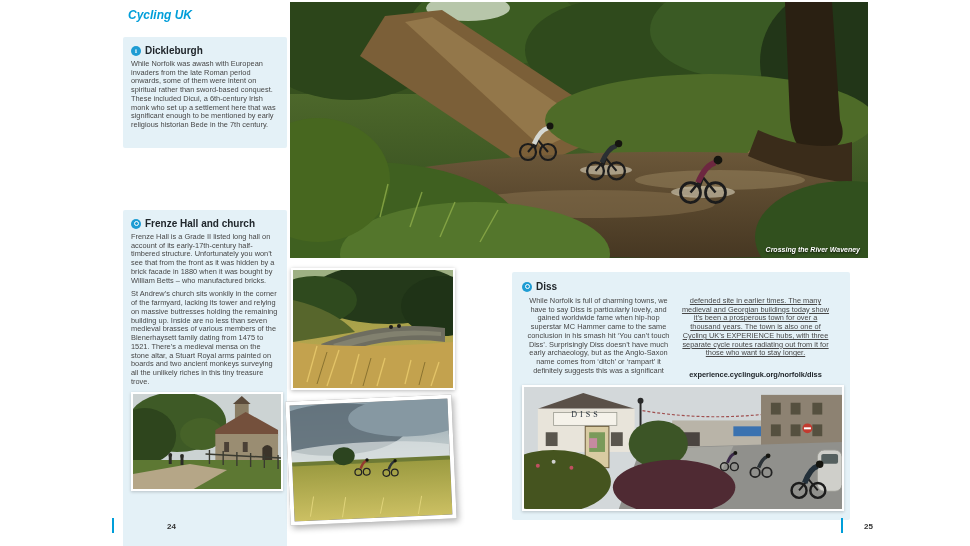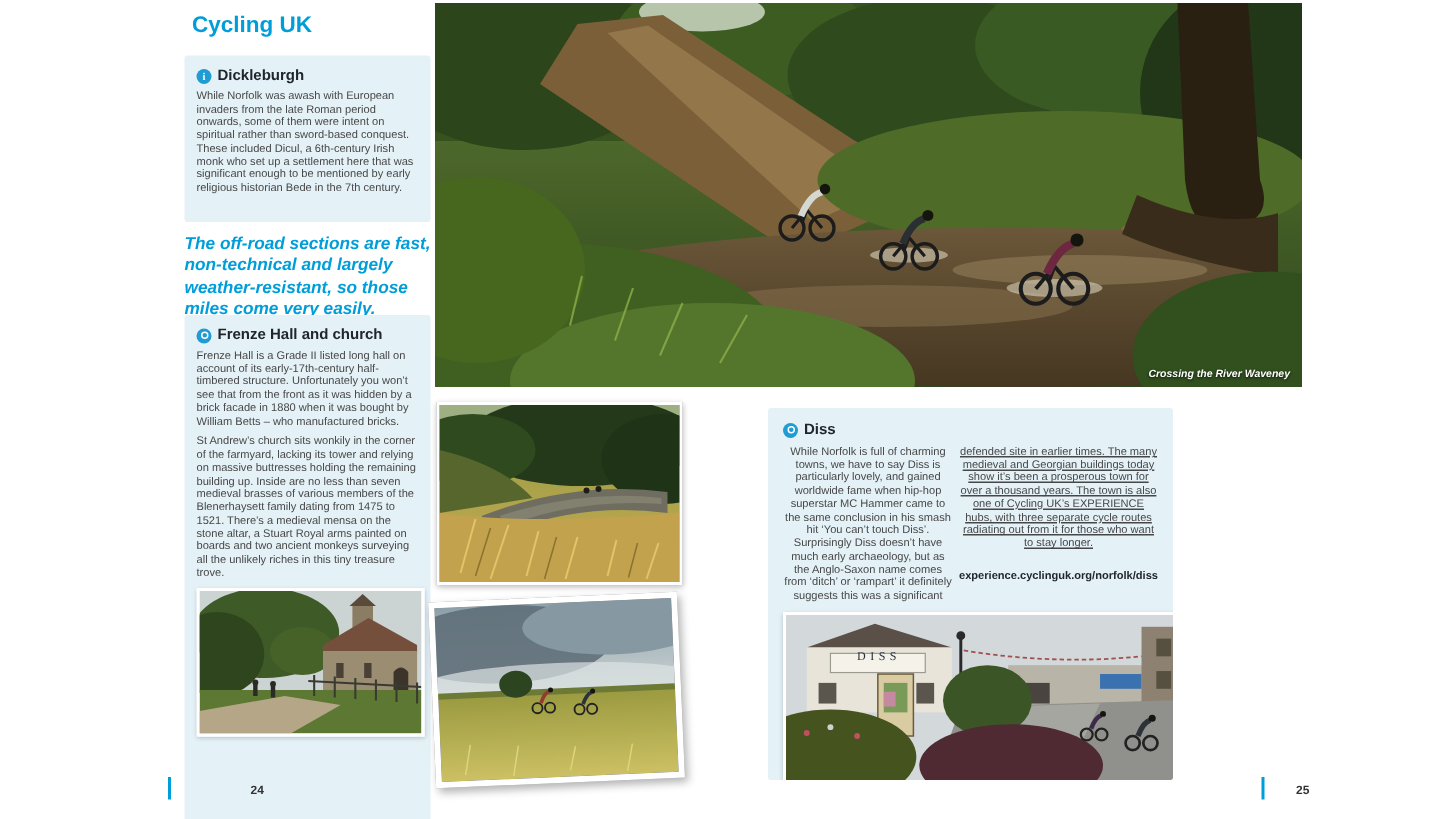--- a/index.html
+++ b/index.html
@@ -1,20 +1,20 @@
 <!DOCTYPE html>
 <html><head>
 <meta charset="utf-8">
 <style>
   html,body{margin:0;padding:0;background:#ffffff;}
   .page{position:relative;width:970px;height:546px;background:#ffffff;overflow:hidden;
         font-family:"Liberation Sans",sans-serif;}
   .abs{position:absolute;}
 
-  .brand{left:128px;top:8px;font-size:15px;font-weight:bold;color:#009ED9;}
+  .brand{left:128px;top:8px;font-size:12px;font-weight:bold;color:#009ED9;font-style:italic;}
 
   .infobox{background:#E4F1F7;border-radius:2px;padding:8px 8px;box-sizing:border-box;overflow:hidden;}
   .box-title{display:flex;align-items:center;gap:4px;font-size:10px;font-weight:bold;color:#20262b;}
   .poi-circle{width:10px;height:10px;border-radius:50%;background:#1E9CD3;display:inline-flex;
               align-items:center;justify-content:center;flex:0 0 auto;color:#fff;
               font-size:7px;font-weight:bold;font-family:"Liberation Serif",serif;}
   .poi-ring{width:5px;height:5px;border:1.2px solid #ffffff;border-radius:50%;box-sizing:border-box;}
   .body-text{font-size:7.4px;line-height:1.18;color:#474747;margin-top:4px;}
   .para2{margin-top:5px;}
 
@@ -27,21 +27,21 @@
 
   .main-photo{left:290px;top:2px;width:578px;height:256px;}
   .caption{position:absolute;right:8px;bottom:5px;font-size:7px;font-weight:bold;font-style:italic;
            color:#ffffff;text-shadow:0 1px 2px rgba(0,0,0,.8);}
 
   .photoA{left:291px;top:268px;width:160px;height:118px;}
   .photoB{left:288px;top:398px;width:158px;height:116px;}
   .church-photo{width:148px;height:95px;margin-top:6px;border:2px solid #fff;
                 box-shadow:0 1px 3px rgba(0,0,0,.2);box-sizing:content-box;overflow:hidden;}
 
-  .diss-box{left:512px;top:272px;width:270px;height:248px;padding:9px 10px;}
+  .diss-box{left:512px;top:272px;width:338px;height:248px;padding:9px 10px;}
   .diss-cols{display:flex;gap:4px;margin-top:5px;text-align:center;}
   .diss-col{width:153px;}
   .diss-link{font-size:7.4px;font-weight:bold;color:#20262b;margin-top:12px;cursor:pointer;}
   .street-photo{position:relative;width:318px;height:122px;margin-top:6px;border:2px solid #fff;
                 box-shadow:0 1px 3px rgba(0,0,0,.2);overflow:hidden;}
   .diss-sign{position:absolute;left:9%;top:19%;width:21%;text-align:center;
              font-family:"Liberation Serif",serif;font-size:8px;letter-spacing:3px;color:#27303a;}
 
   .pagenum{font-size:8px;font-weight:bold;color:#333;padding-left:48px;}
   .folio-line{width:2px;height:15px;background:#009ED9;}
@@ -56,21 +56,20 @@
   <div class="abs brand">Cycling UK</div>
 
   <div class="abs infobox" style="left:123px;top:37px;width:164px;height:111px;">
     <div class="box-title">
       <span class="poi-circle">i</span>
       <span>Dickleburgh</span>
     </div>
     <div class="body-text">While Norfolk was awash with European invaders from the late Roman period onwards, some of them were intent on spiritual rather than sword-based conquest. These included Dicul, a 6th-century Irish monk who set up a settlement here that was significant enough to be mentioned by early religious historian Bede in the 7th century.</div>
   </div>
 
-  <div class="abs pullquote">The off-road sections are fast, non-technical and largely weather-resistant, so those miles come very easily.</div>
 
   <div class="abs infobox" style="left:123px;top:210px;width:164px;height:355px;">
     <div class="box-title">
       <span class="poi-circle">
           <span class="poi-ring"></span>
         </span>
       <span>Frenze Hall and church</span>
     </div>
     <div class="body-text">Frenze Hall is a Grade II listed long hall on account of its early-17th-century half-timbered structure. Unfortunately you won’t see that from the front as it was hidden by a brick facade in 1880 when it was bought by William Betts – who manufactured bricks.</div>
     <div class="body-text para2">St Andrew’s church sits wonkily in the corner of the farmyard, lacking its tower and relying on massive buttresses holding the remaining building up. Inside are no less than seven medieval brasses of various members of the Blenerhaysett family dating from 1475 to 1521. There’s a medieval mensa on the stone altar, a Stuart Royal arms painted on boards and two ancient monkeys surveying all the unlikely riches in this tiny treasure trove.</div>

